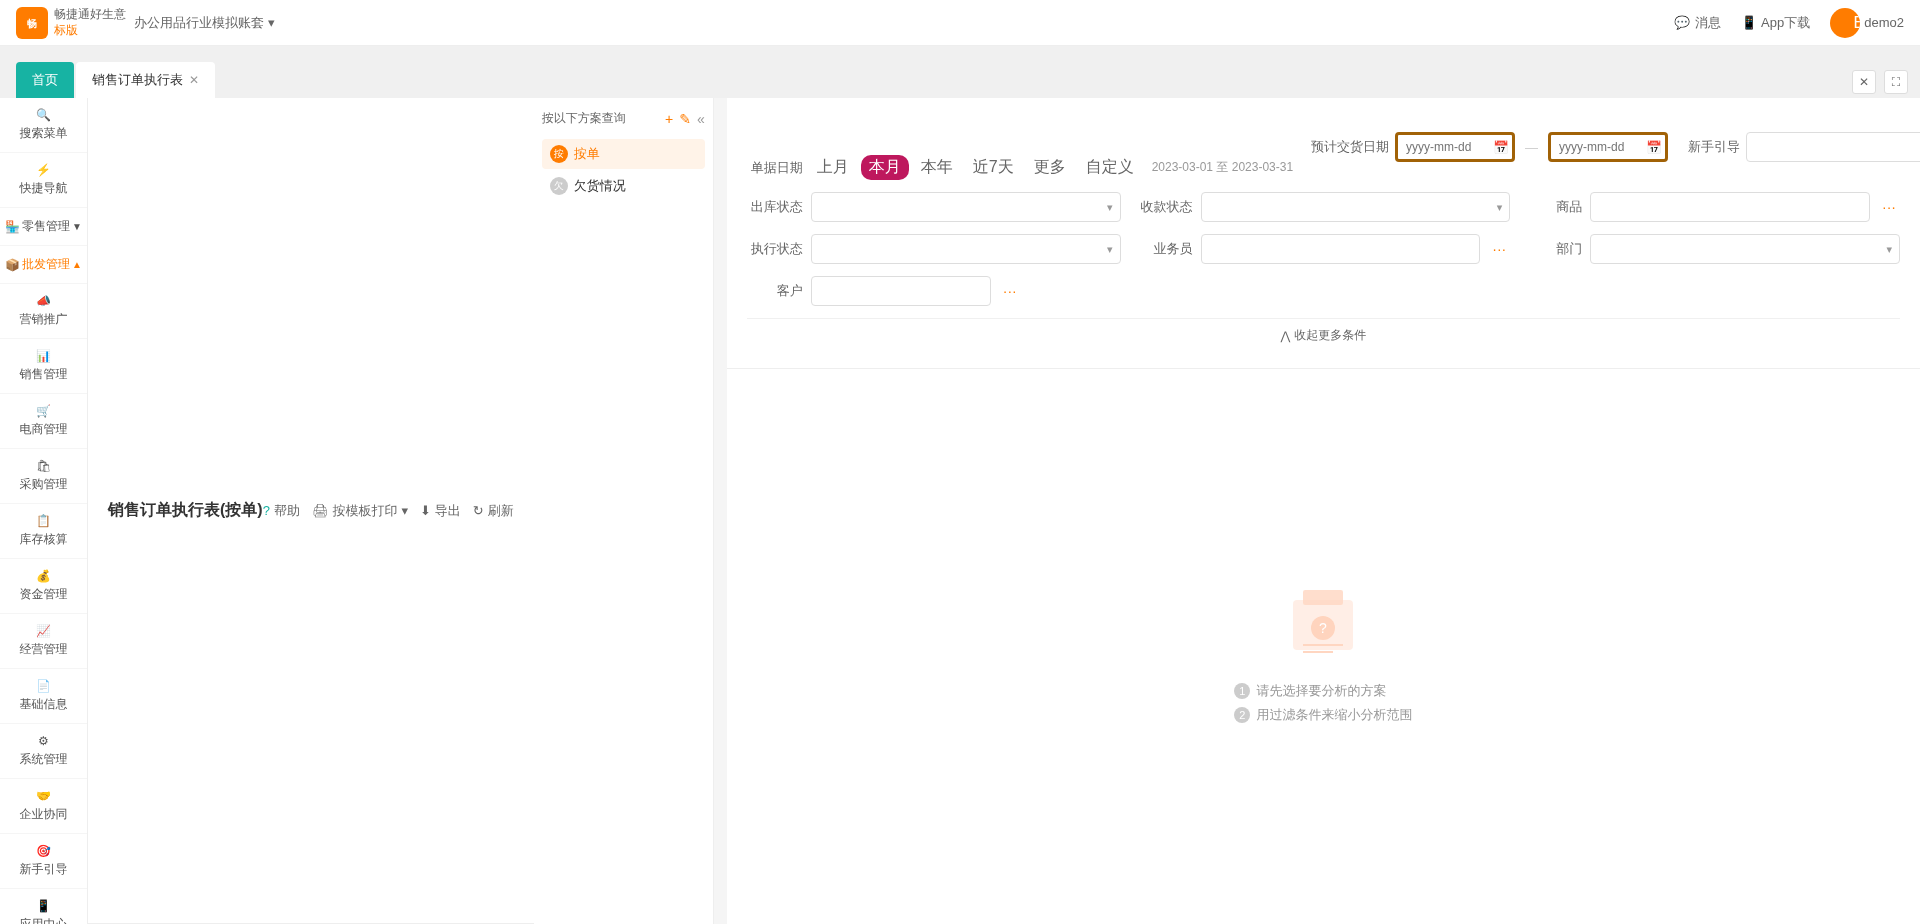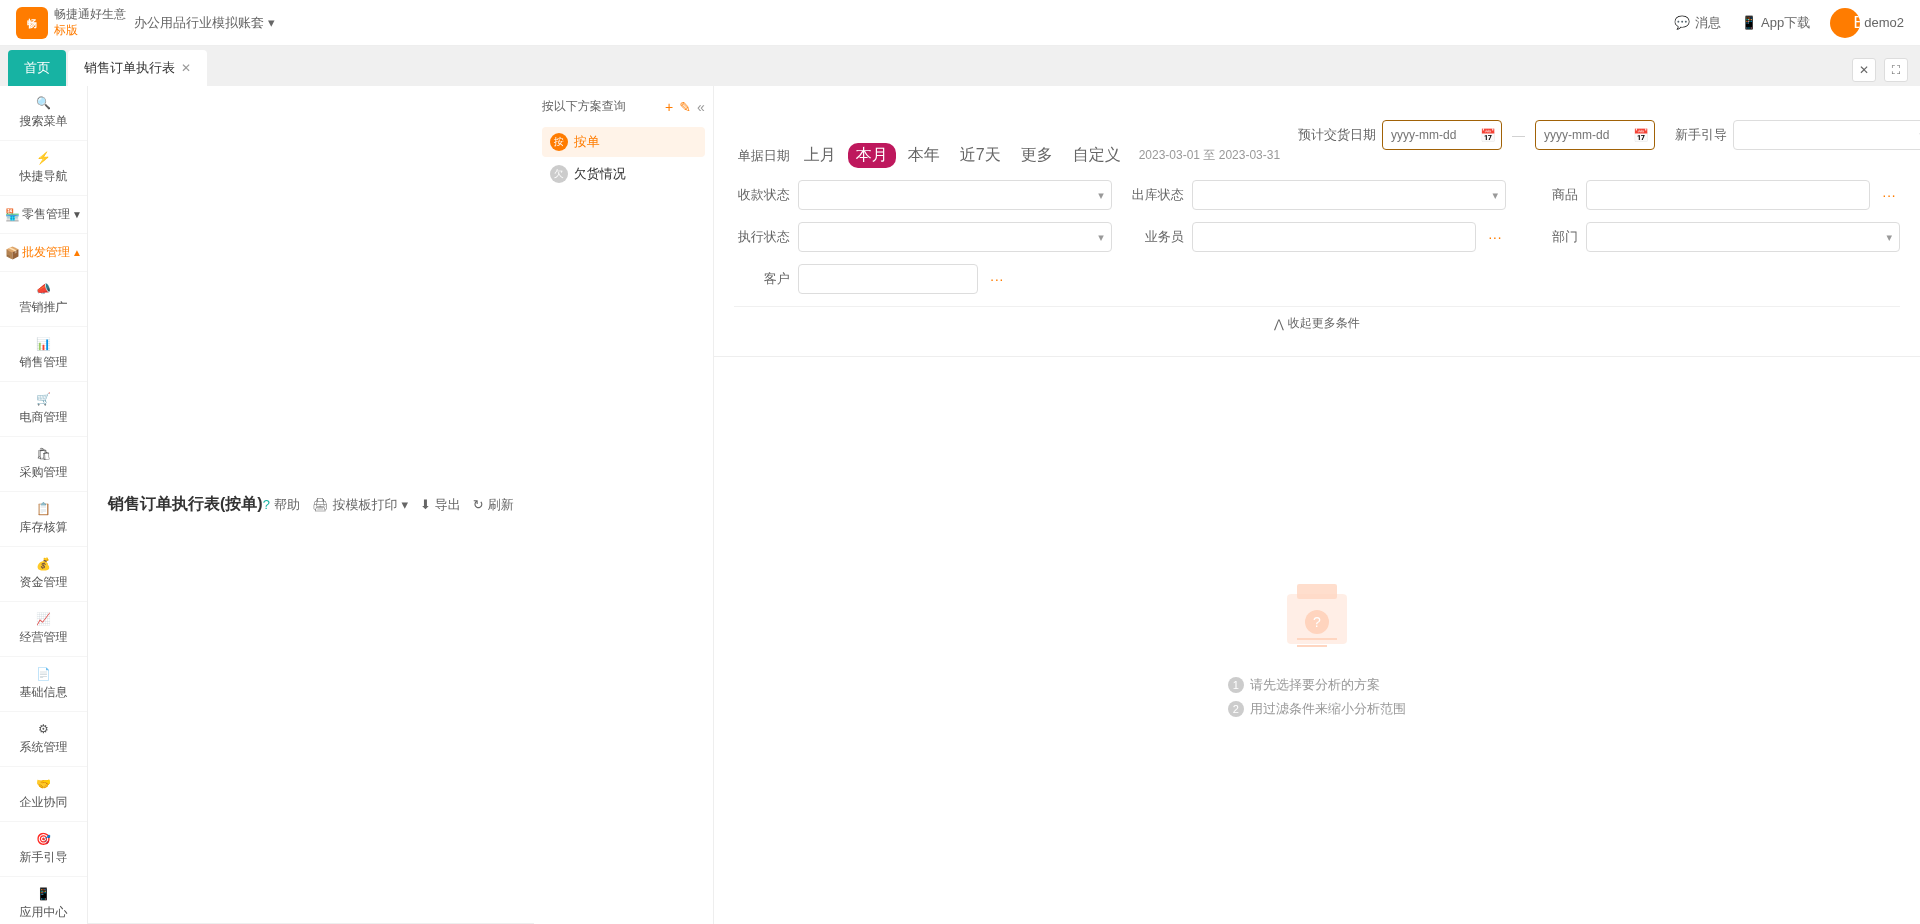--- a/index.html
+++ b/index.html
@@ -20,25 +20,25 @@
     .logo-area { display: flex; align-items: center; gap: 6px; cursor: pointer; }
     .logo-icon { width: 32px; height: 32px; background: #ff7c00; border-radius: 6px; display: flex; align-items: center; justify-content: center; color: #fff; font-size: 14px; font-weight: bold; }
     .logo-text { font-size: 12px; color: #666; line-height: 1.3; }
     .breadcrumb-nav { display: flex; align-items: center; gap: 4px; color: #666; font-size: 13px; }
     .top-header-right { display: flex; align-items: center; gap: 20px; color: #666; font-size: 13px; }
     .header-action { display: flex; align-items: center; gap: 4px; cursor: pointer; }
     .avatar { width: 30px; height: 30px; border-radius: 50%; background: #ff7c00; display: flex; align-items: center; justify-content: center; color: #fff; font-size: 13px; overflow: hidden; }
 
     
     .tab-bar {
-      height: 40px;
+      height: 52px;
       background: #f0f0f0;
       display: flex;
       align-items: flex-end;
-      padding-left: 8px;
+      padding-left: 16px;
       flex-shrink: 0;
       position: relative;
     }
     .tab-item {
       height: 36px;
       padding: 0 16px;
       display: flex;
       align-items: center;
       gap: 6px;
       cursor: pointer;
@@ -112,21 +112,21 @@
       overflow-y: auto;
       background: #f5f5f5;
       display: flex;
       flex-direction: row;
     }
 
     
     .content-wrapper {
       display: flex;
       flex: 1;
-      gap: 0;
+      gap: 13px;
     }
     .left-panel {
       width: 180px;
       background: #fff;
       border-right: 1px solid #eee;
       flex-shrink: 0;
       padding: 12px 8px;
     }
     .left-panel-header {
       display: flex;
@@ -273,21 +273,21 @@
     }
     .date-tag.active { background: #be185d; color: #fff; border-radius: 10px; }
     .date-range-text { font-size: 12px; color: #999; margin-left: 4px; }
     .date-input-wrap {
       position: relative;
       display: inline-flex;
       align-items: center;
     }
     .date-input {
       height: 30px;
-      border: 1px solid #a16207;
+      border: 3px solid #a16207;
       border-radius: 4px;
       padding: 0 28px 0 8px;
       font-size: 12px;
       color: #999;
       background: #fff;
       outline: none;
       width: 120px;
     }
     .date-icon {
       position: absolute;
@@ -612,29 +612,29 @@
               </div>
             </div>
             <div style="display:flex; gap:8px; flex-shrink:0;">
               <button class="btn-primary">查询</button>
               <button class="btn-default">设置</button>
             </div>
           </div>
 
           <div class="filter-row">
             <div class="filter-group">
-              <span class="filter-label">收款状态</span>
+              <span class="filter-label">出库状态</span>
               <div class="filter-select-wrap">
                 <select class="filter-select">
                   <option value=""></option>
                 </select>
               </div>
             </div>
             <div class="filter-group">
-              <span class="filter-label">出库状态</span>
+              <span class="filter-label">收款状态</span>
               <div class="filter-select-wrap">
                 <select class="filter-select">
                   <option value=""></option>
                 </select>
               </div>
             </div>
             <div class="filter-group">
               <span class="filter-label">商品</span>
               <input class="filter-input" type="text" style="flex: 1 1 0%;">
               <span class="dots-btn">···</span>

